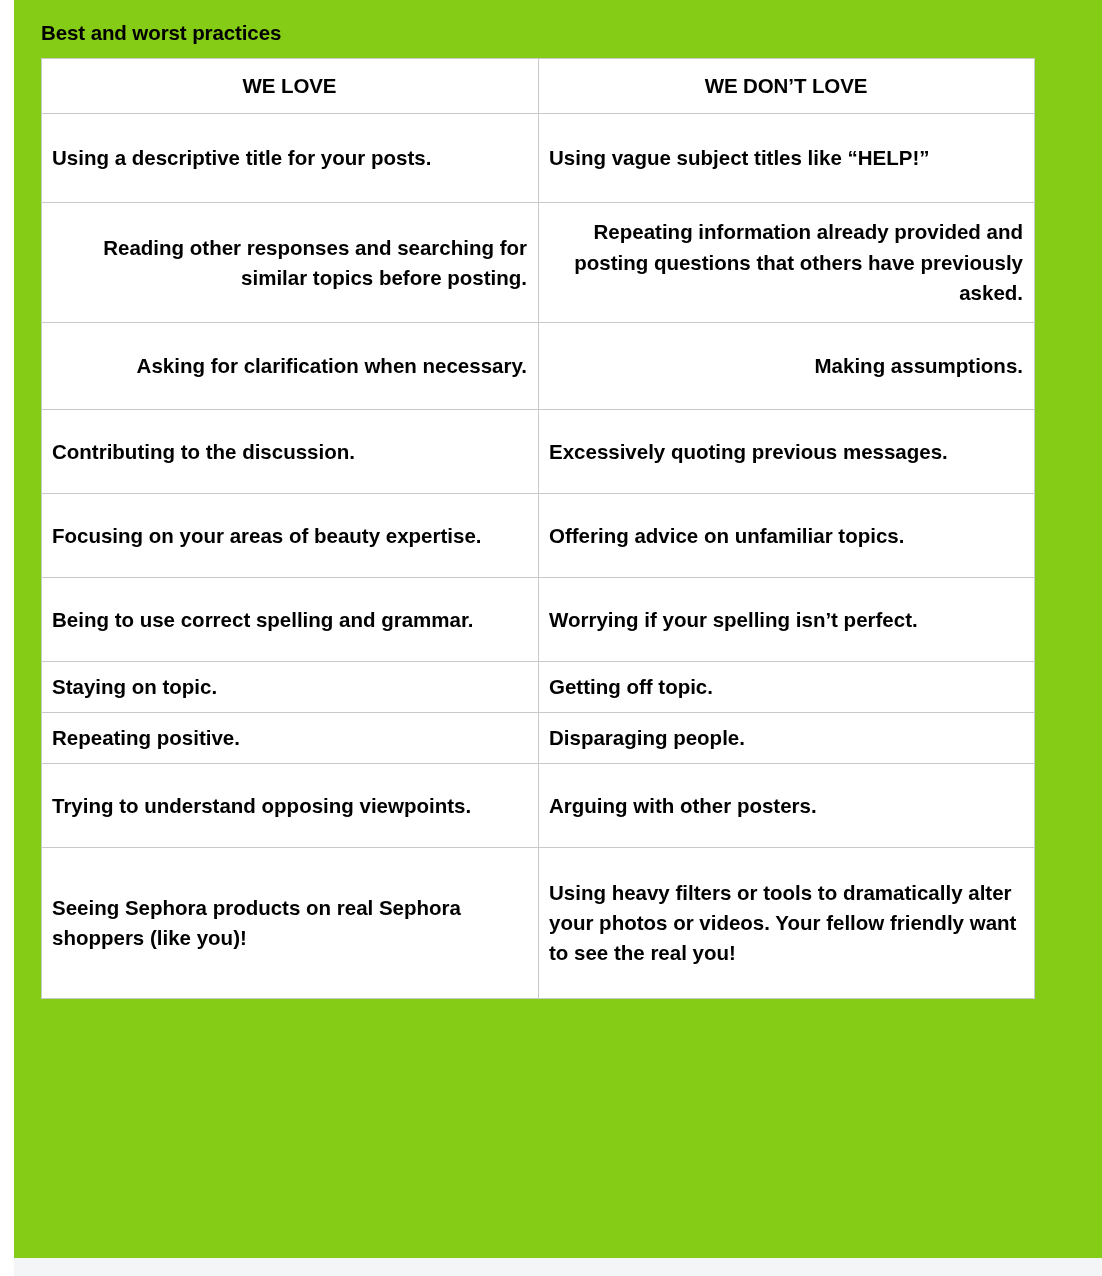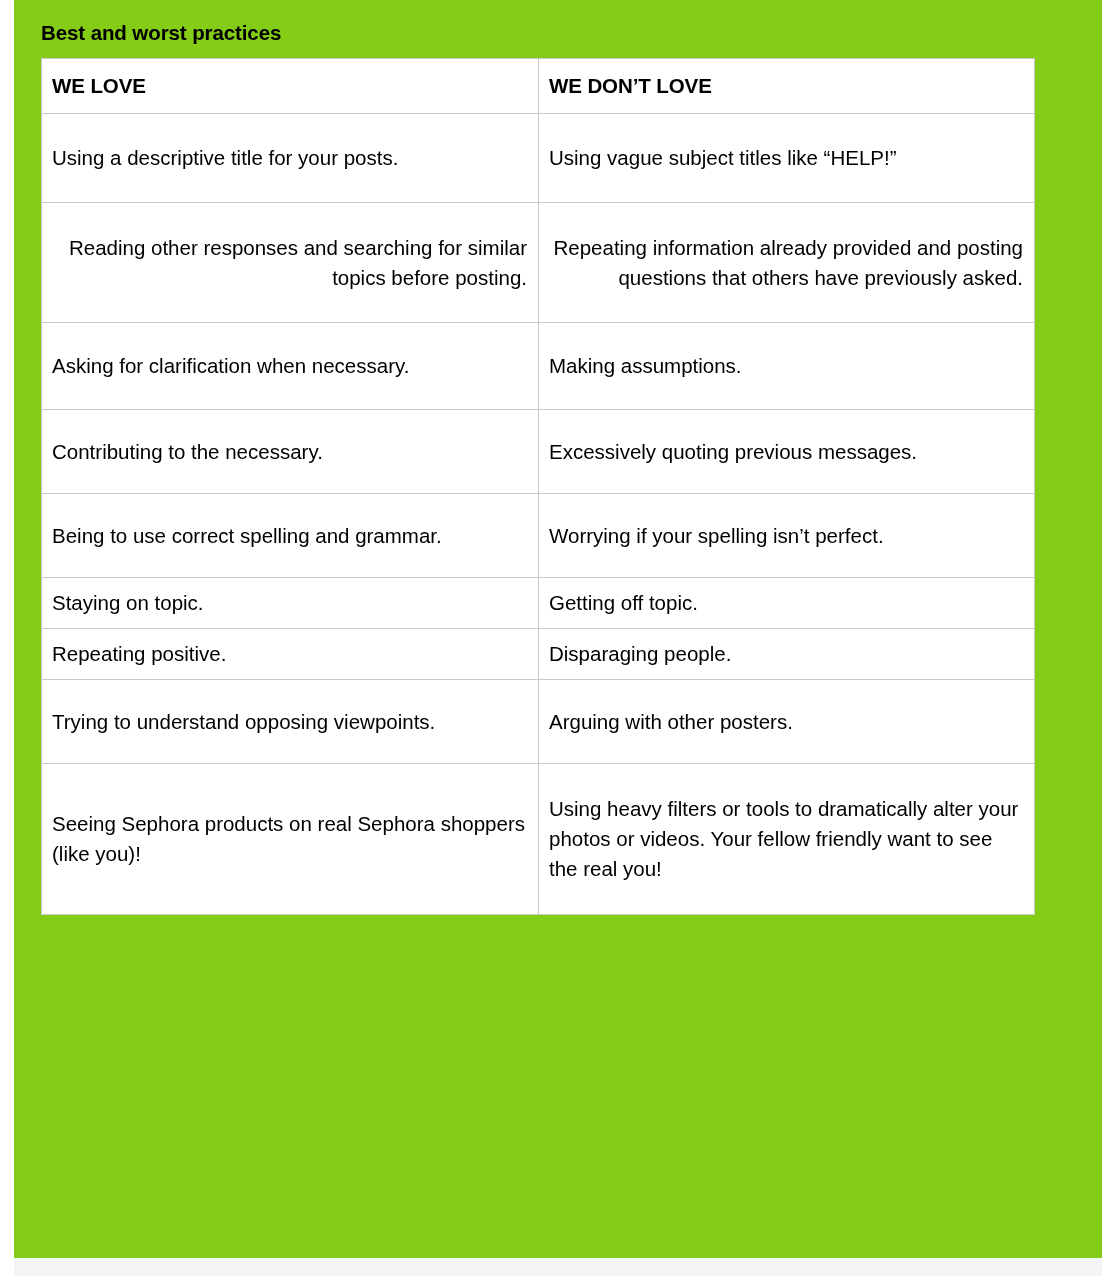--- a/index.html
+++ b/index.html
@@ -58,28 +58,29 @@
     font-size: 20.5px;
     line-height: 1.47;
     color: #000000;
     word-wrap: break-word;
   }
   table.practices th {
     font-weight: bold;
     letter-spacing: -0.1px;
     padding-top: 12px;
     padding-bottom: 12px;
+    text-align: center;
   }
   table.practices td {
-    font-weight: normal;
+    font-weight: bold;
   }
   tr.r-hdr th { height: 22px; }
   tr.r0 td { height: 68px; }
   tr.r1 td { height: 99px; text-align: right; }
-  tr.r2 td { height: 66px; }
+  tr.r2 td { height: 66px; text-align: right; }
   tr.r3 td { height: 63px; }
   tr.r4 td { height: 63px; }
   tr.r5 td { height: 63px; }
   tr.r6 td { height: 63px; }
   tr.r7 td { height: 25px; }
   tr.r8 td { height: 25px; }
   tr.r9 td { height: 63px; }
   tr.r10 td { height: 63px; }
   tr.r11 td { height: 130px; }
   .footer-band {
@@ -117,22 +118,26 @@
         </tr>
         <tr class="r1">
           <td>Reading other responses and searching for similar topics before posting.</td>
           <td>Repeating information already provided and posting questions that others have previously asked.</td>
         </tr>
         <tr class="r2">
           <td>Asking for clarification when necessary.</td>
           <td>Making assumptions.</td>
         </tr>
         <tr class="r3">
-          <td>Contributing to the necessary.</td>
+          <td>Contributing to the discussion.</td>
           <td>Excessively quoting previous messages.</td>
+        </tr>
+        <tr class="r4">
+          <td>Focusing on your areas of beauty expertise.</td>
+          <td>Offering advice on unfamiliar topics.</td>
         </tr>
         <tr class="r6">
           <td>Being to use correct spelling and grammar.</td>
           <td>Worrying if your spelling isn’t perfect.</td>
         </tr>
         <tr class="r7">
           <td>Staying on topic.</td>
           <td>Getting off topic.</td>
         </tr>
         <tr class="r8">

